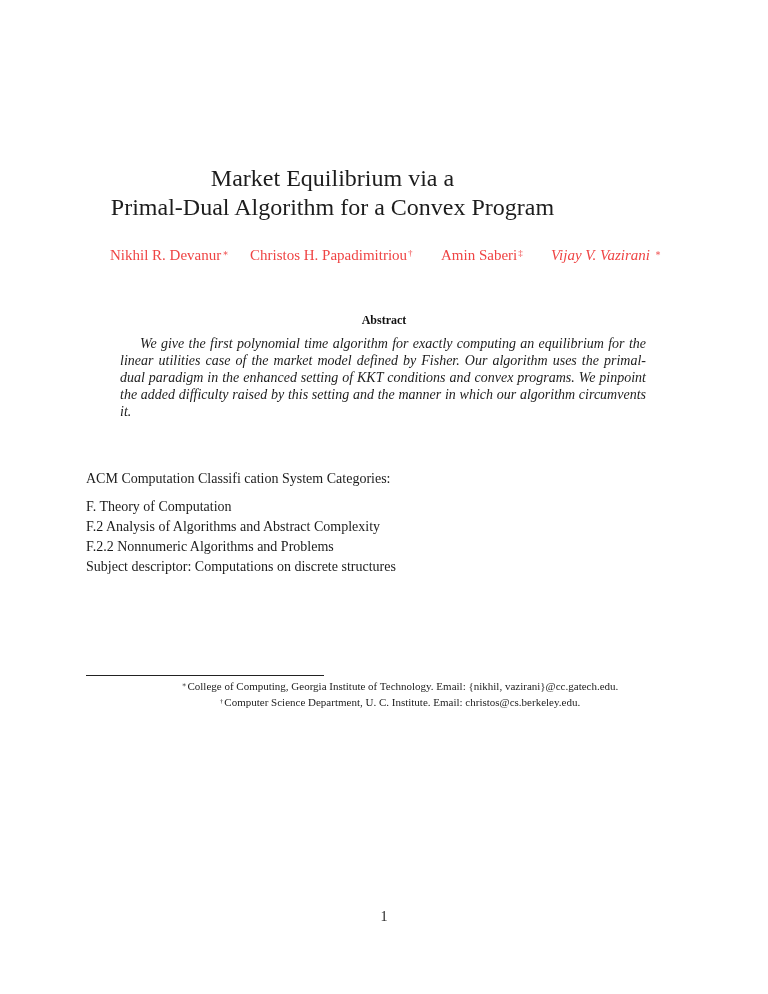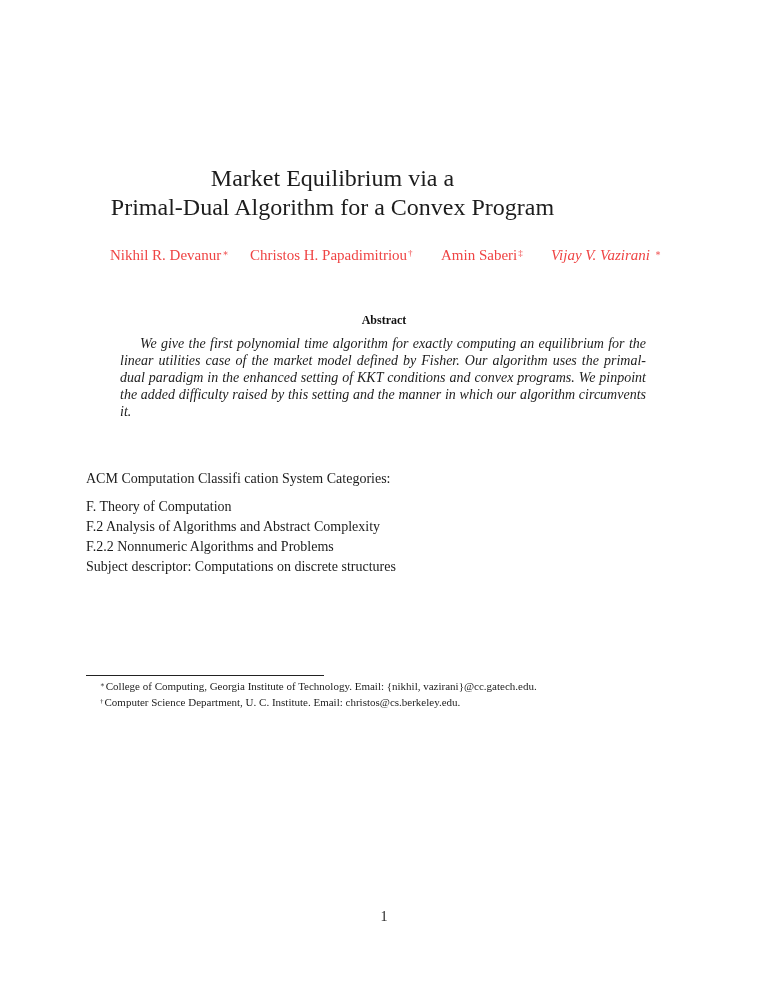--- a/index.html
+++ b/index.html
@@ -113,20 +113,21 @@
       border-top: 1.2px solid #222;
     }
     .footnotes {
       position: absolute;
       left: 100px;
       top: 679px;
       width: 600px;
       font-size: 11px;
       line-height: 15.5px;
       color: #1c1c1c;
+      text-align: center;
     }
     .footnote { white-space: nowrap; }
     .footnote sup {
       font-size: 7px;
       vertical-align: top;
       position: relative;
       top: -1px;
       margin-right: 1px;
     }
 

